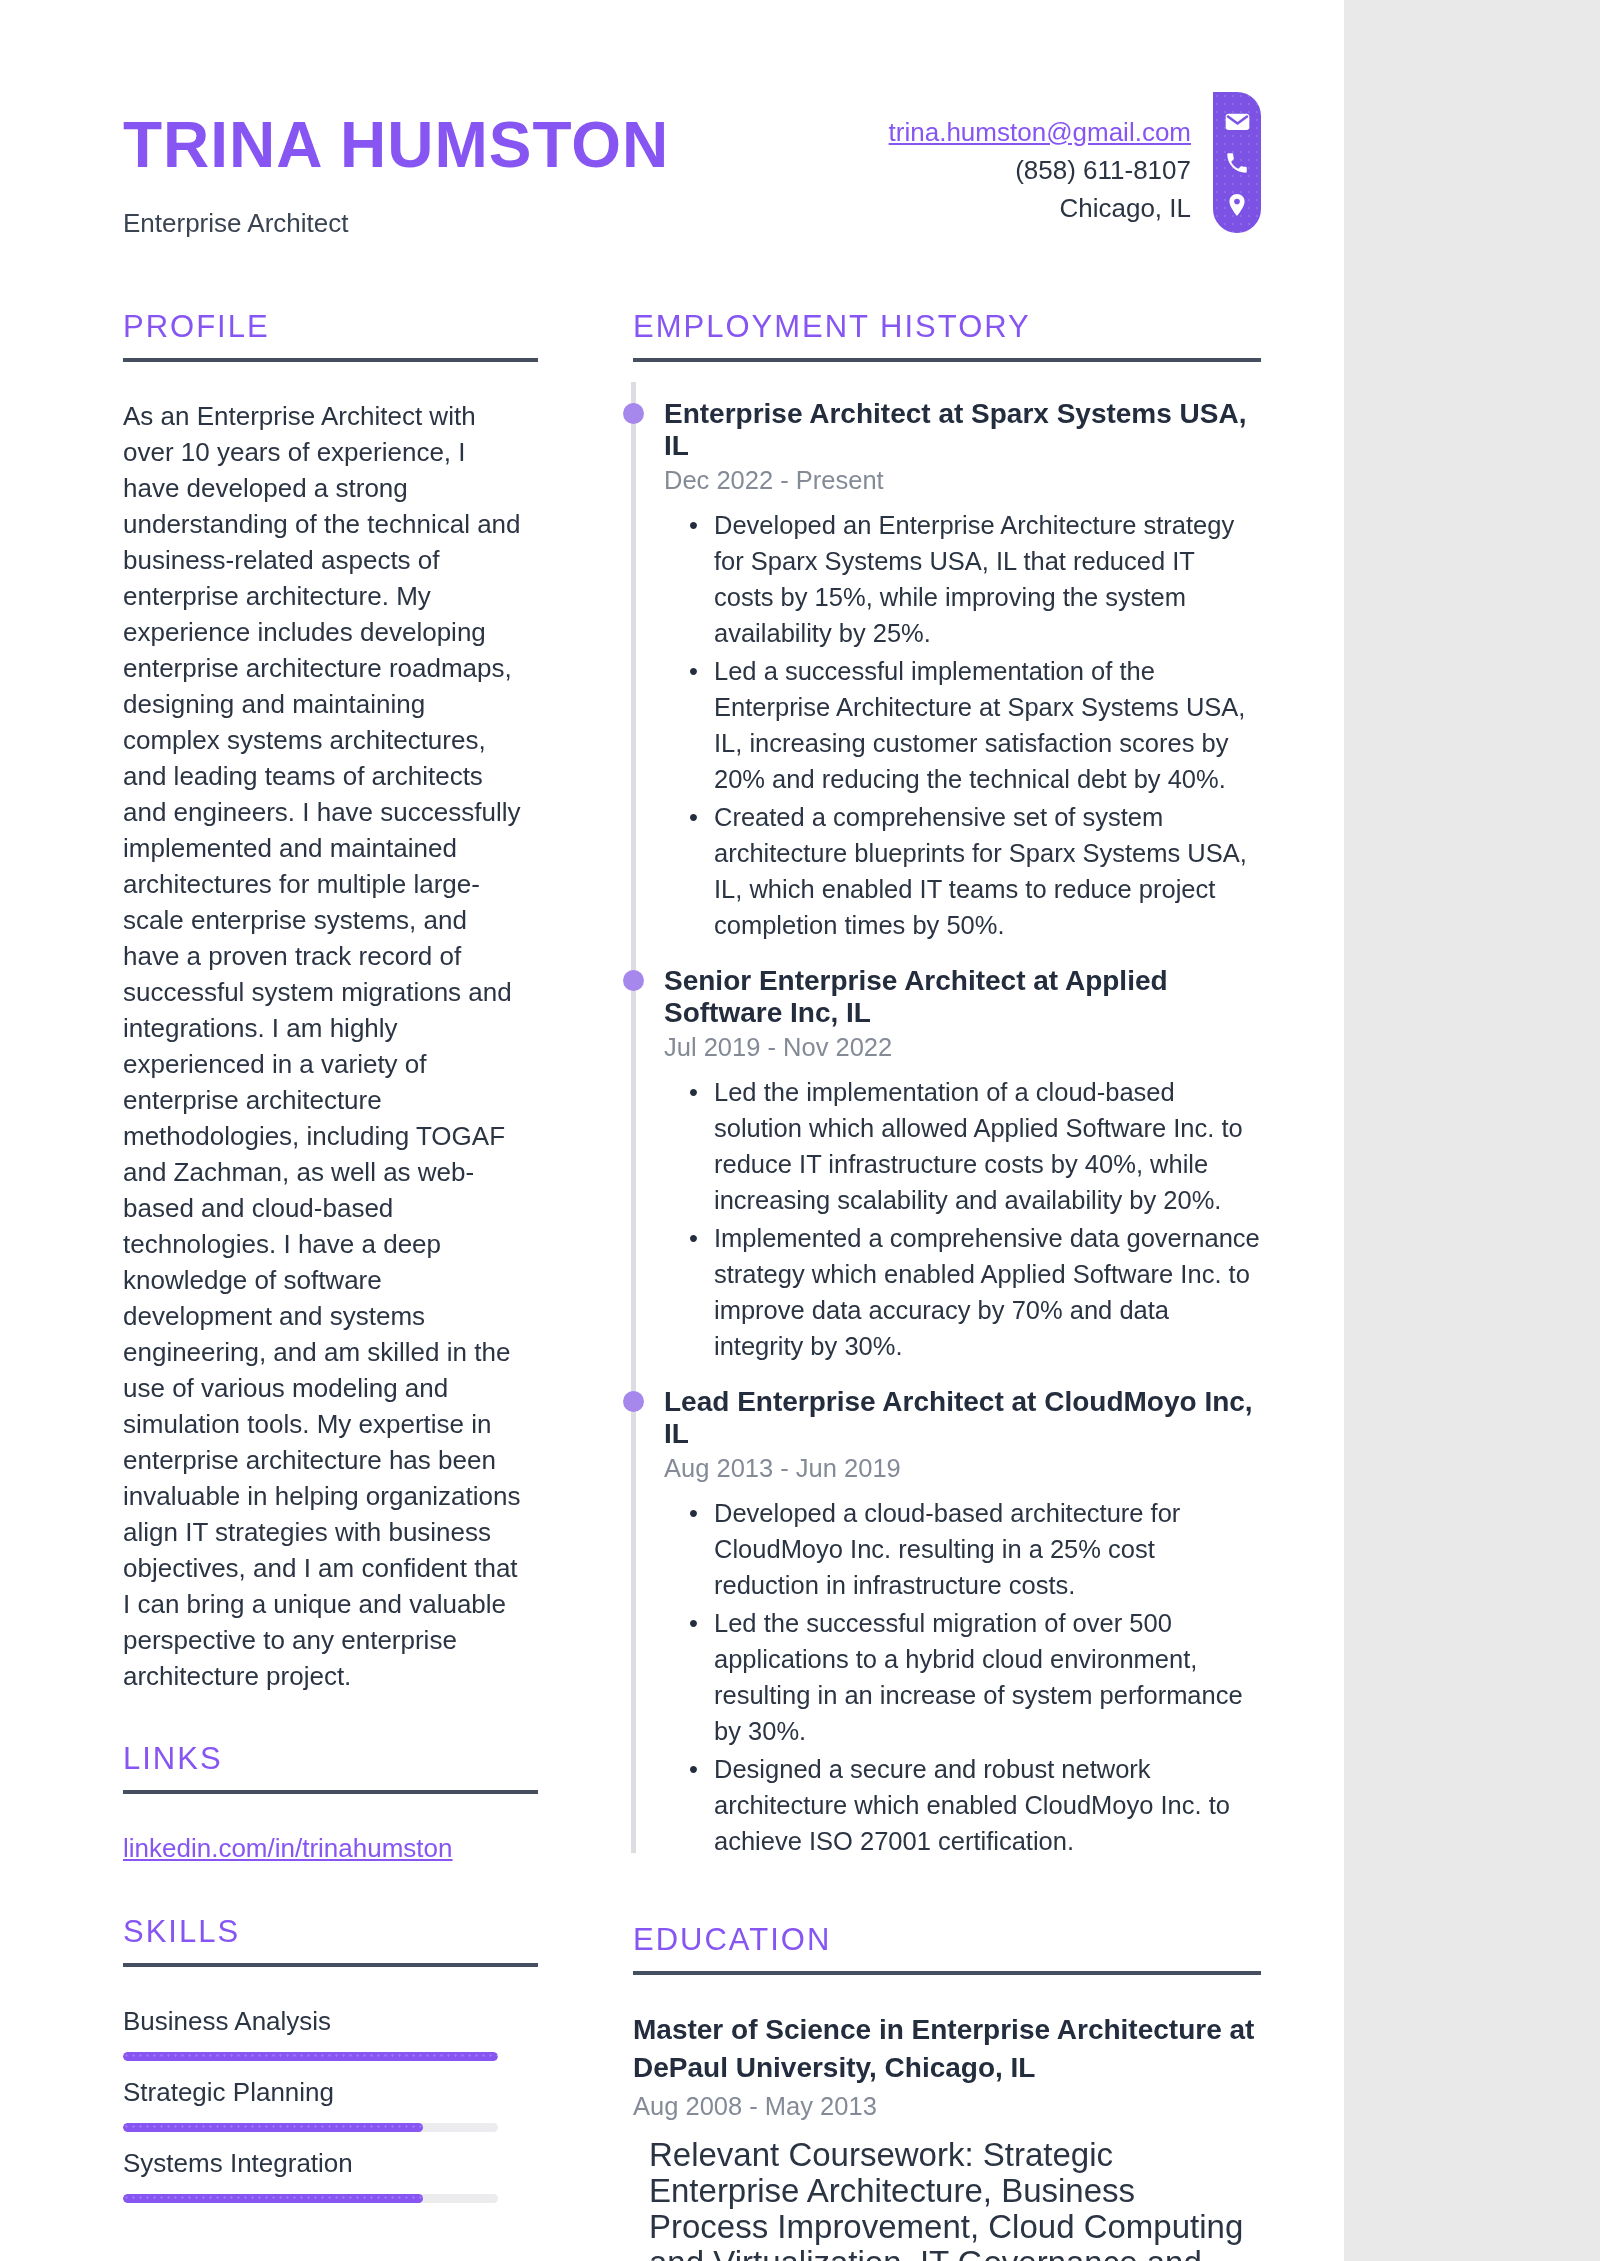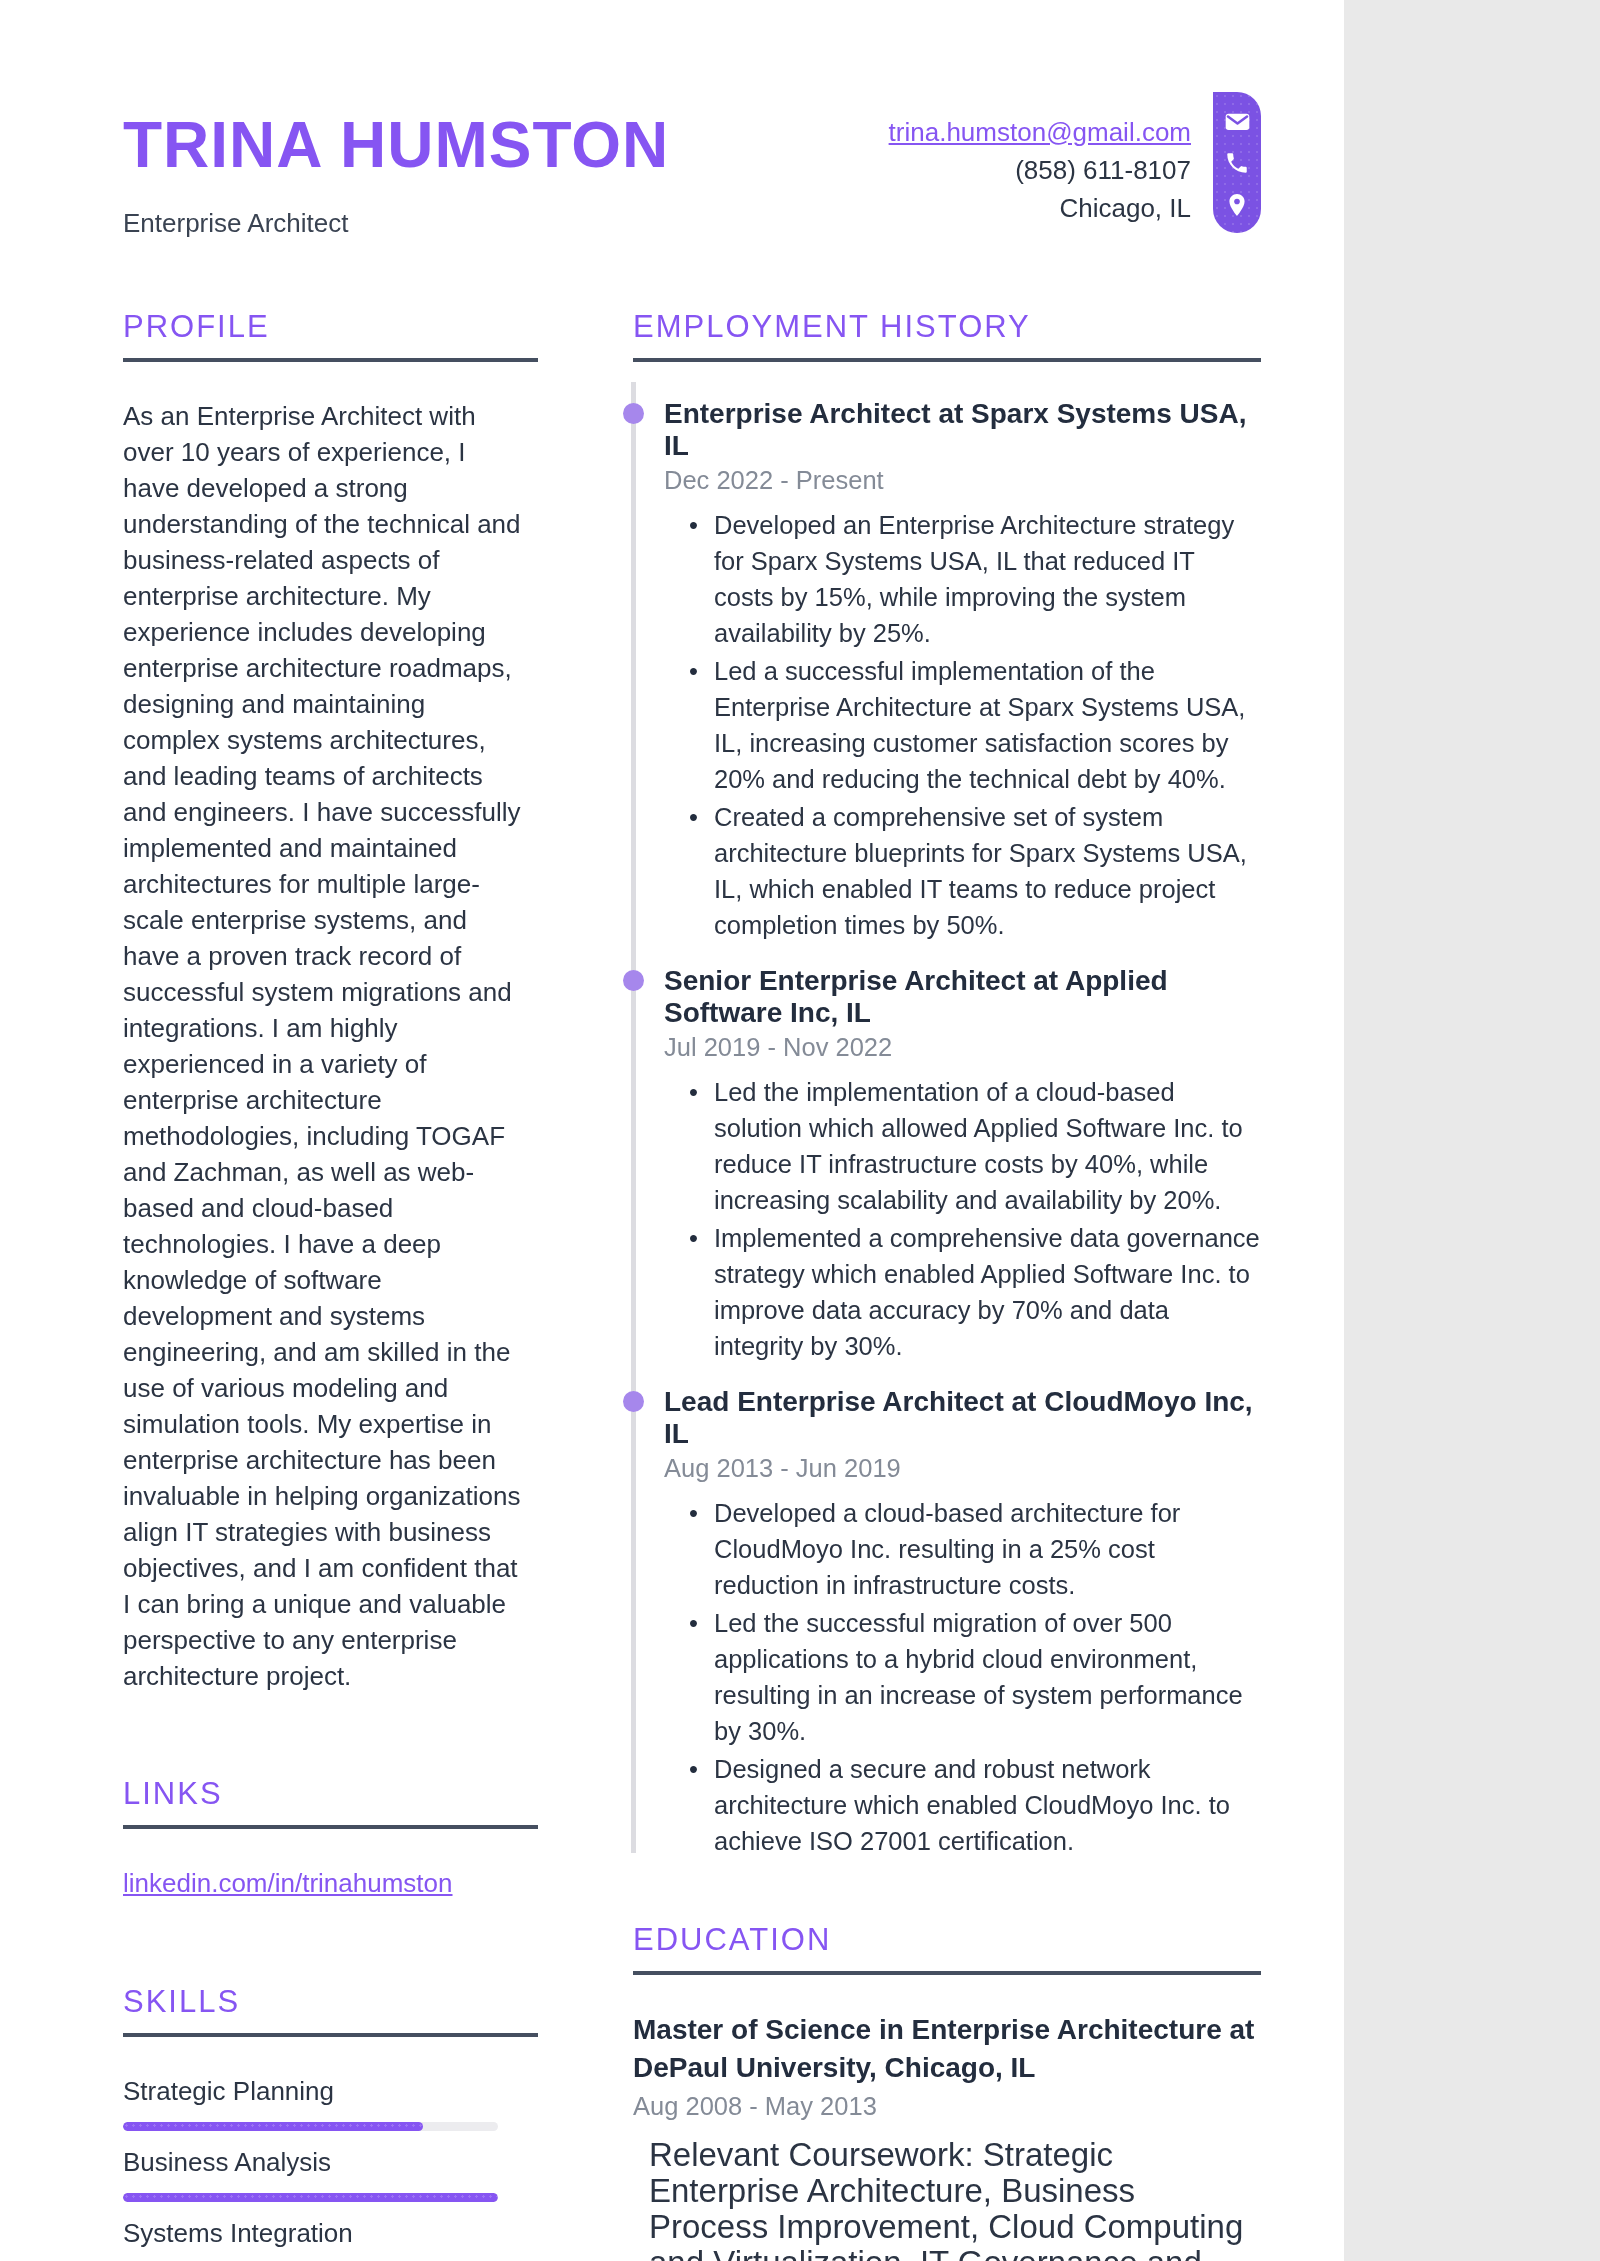--- a/index.html
+++ b/index.html
@@ -29,21 +29,21 @@
     background-size:8px 8px;
     display:flex;flex-direction:column;align-items:center;justify-content:space-evenly;
   }
   .contact-bar svg{display:block}
   
   .main{display:grid;grid-template-columns:415px 1fr;column-gap:95px;margin-top:72px}
   .section-title{
     font-size:31px;line-height:34px;font-weight:400;letter-spacing:2px;color:var(--accent);
     padding-bottom:14px;border-bottom:4px solid var(--rule);margin:0 0 36px 0;
   }
-  .col-left .section:not(:first-child){margin-top:83px}
+  .col-left .section:not(:first-child){margin-top:48px}
   .col-right .section:not(:first-child){margin-top:64px}
   
   .profile-text{font-size:26px;line-height:36px;margin:0;max-width:402px}
   
   .link-item{display:block;font-size:26px;line-height:37px;color:var(--accent);text-decoration:underline;cursor:pointer}
   
   .skill{margin-bottom:13px}
   .skill-name{font-size:26px;line-height:37px;margin-bottom:12px;color:var(--text)}
   .skill-track{width:375px;height:9px;border-radius:5px;background:var(--track);overflow:hidden}
   .skill-fill{height:9px;border-radius:5px;background:var(--accent);
@@ -120,29 +120,29 @@
         <h2 class="section-title">LINKS</h2>
         <div>
             <span class="link-item">linkedin.com/in/trinahumston</span>
           </div>
       </div>
 
       <div class="section">
         <h2 class="section-title">SKILLS</h2>
         <div>
             <div class="skill">
+    <div class="skill-name">Business Analysis</div>
+    <div class="skill-track">
+      <div class="skill-fill" style="width: 100%;"></div>
+    </div>
+  </div>
+            <div class="skill">
     <div class="skill-name">Strategic Planning</div>
     <div class="skill-track">
       <div class="skill-fill" style="width: 80%;"></div>
-    </div>
-  </div>
-            <div class="skill">
-    <div class="skill-name">Business Analysis</div>
-    <div class="skill-track">
-      <div class="skill-fill" style="width: 100%;"></div>
     </div>
   </div>
             <div class="skill">
     <div class="skill-name">Systems Integration</div>
     <div class="skill-track">
       <div class="skill-fill" style="width: 80%;"></div>
     </div>
   </div>
           </div>
       </div>

